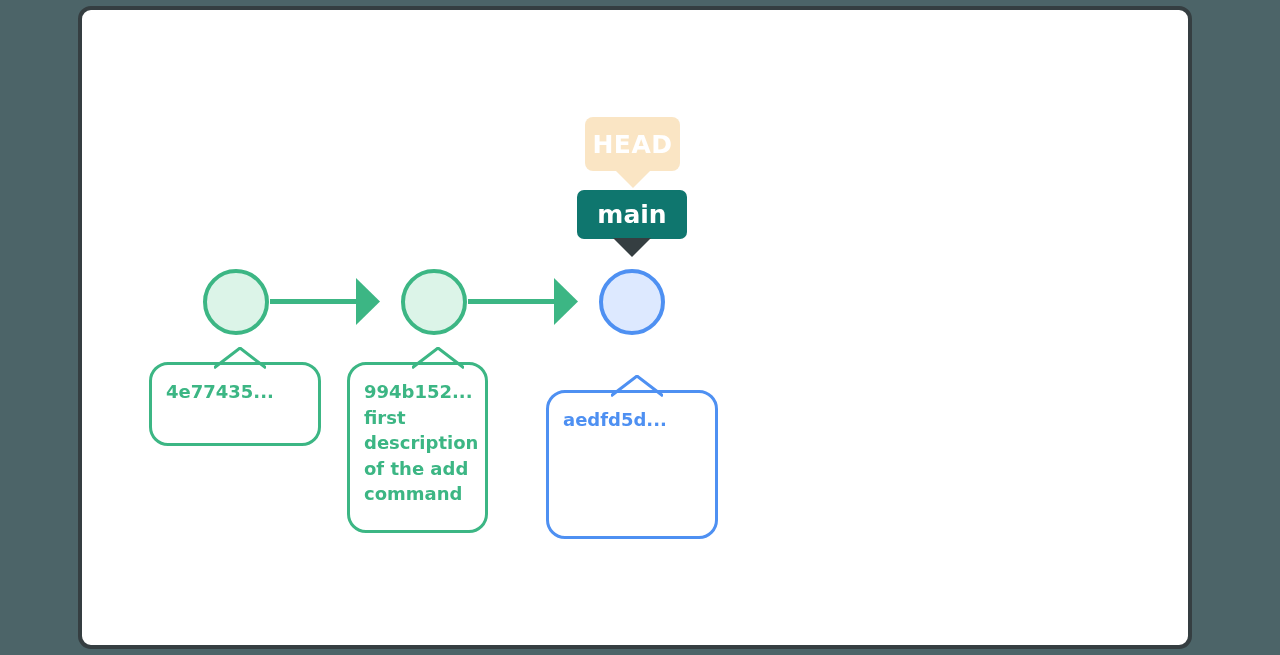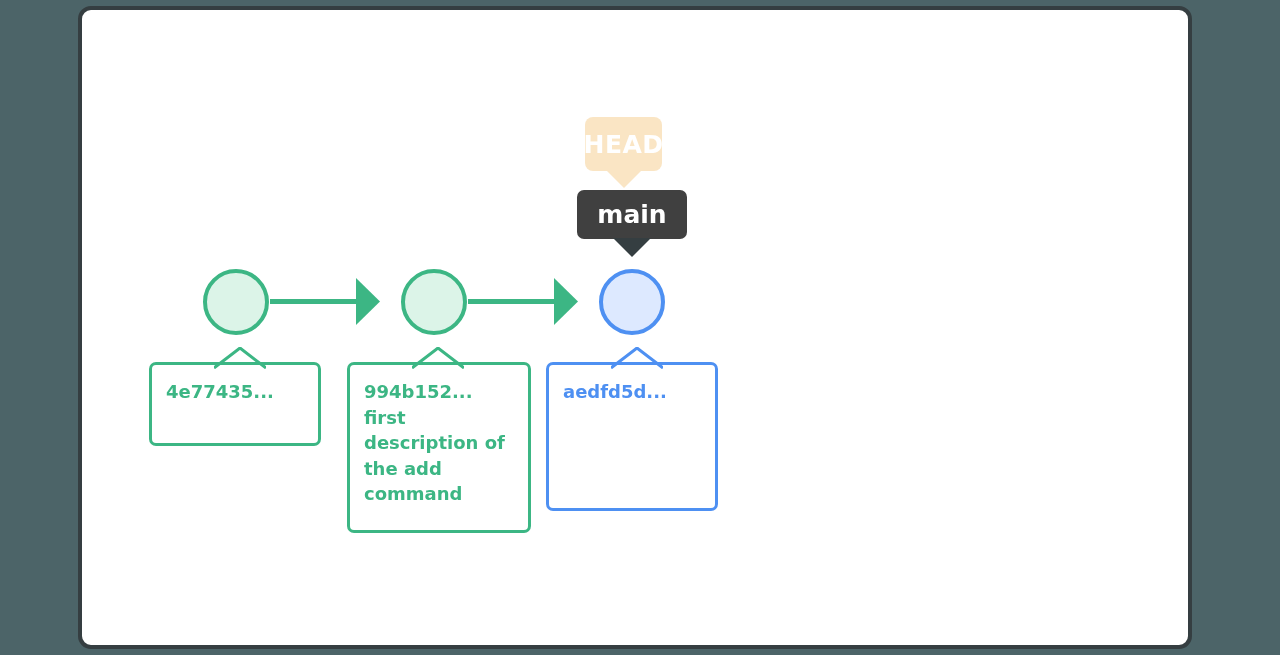--- a/index.html
+++ b/index.html
@@ -60,30 +60,31 @@
     border-color: #4e90f2;
     background: #dde9ff;
   }
 
   
   .commit-box {
     position: absolute;
     box-sizing: border-box;
     background: #ffffff;
     border: 3px solid #3cb684;
-    border-radius: 7px;
+    border-radius: 19px;
     color: #3cb684;
     font-size: 18px;
     font-weight: bold;
     line-height: 25.5px;
     padding: 14px 12px 12px 14px;
   }
   .commit-box.blue {
     border-color: #4e90f2;
     color: #4e90f2;
+    margin-top: 28px;
   }
   .commit-box .hash,
   .commit-box .msg {
     display: block;
     white-space: pre-line;
   }
 
   
   .notch {
     position: absolute;
@@ -93,21 +94,21 @@
     height: 20px;
     overflow: visible;
   }
   .notch svg { display: block; }
 
   
   #head-badge {
     position: absolute;
     left: 585px;
     top: 117px;
-    width: 77px;
+    width: 95px;
     height: 54px;
     background: #fae5c4;
     border-radius: 8px;
     color: #ffffff;
     font-size: 25px;
     font-weight: bold;
     display: flex;
     align-items: center;
     justify-content: center;
     letter-spacing: 0.5px;
@@ -124,21 +125,21 @@
     border-top: 18px solid #fae5c4;
   }
 
   
   #branch-badge {
     position: absolute;
     left: 577px;
     top: 190px;
     width: 110px;
     height: 49px;
-    background: #404040;
+    background: #0f766e;
     border-radius: 7px;
     color: #ffffff;
     font-size: 25px;
     font-weight: bold;
     display: flex;
     align-items: center;
     justify-content: center;
   }
   #branch-badge .tail {
     position: absolute;
@@ -186,21 +187,21 @@
 
   <div class="commit-box" style="left:149px; top:362px; width:172px; height:84px;">
     <span class="notch">
       <svg width="52" height="22" viewBox="0 0 52 22" xmlns="http://www.w3.org/2000/svg">
         <path d="M0 21 L26 1 L52 21" fill="none" stroke="#3cb684" stroke-width="3" stroke-linejoin="miter"></path>
       </svg>
     </span>
     <span class="hash">4e77435...</span>
   </div>
 
-  <div class="commit-box" style="left:347px; top:362px; width:184px; height:171px;">
+  <div class="commit-box" style="left:347px; top:362px; width:141px; height:171px;">
     <span class="notch">
       <svg width="52" height="22" viewBox="0 0 52 22" xmlns="http://www.w3.org/2000/svg">
         <path d="M0 21 L26 1 L52 21" fill="none" stroke="#3cb684" stroke-width="3" stroke-linejoin="miter"></path>
       </svg>
     </span>
     <span class="hash">994b152...</span>
     <span class="msg">first description of the add command</span>
   </div>
 
   <div class="commit-box blue" style="left:546px; top:362px; width:172px; height:149px;">

